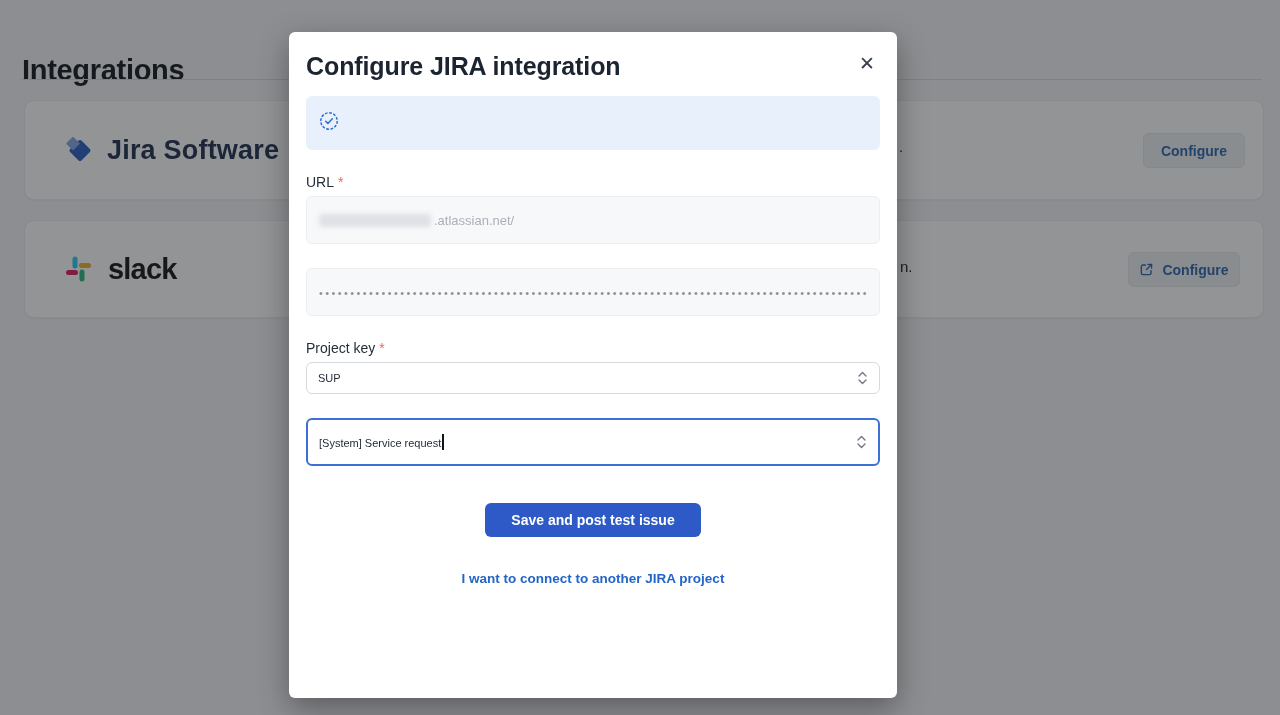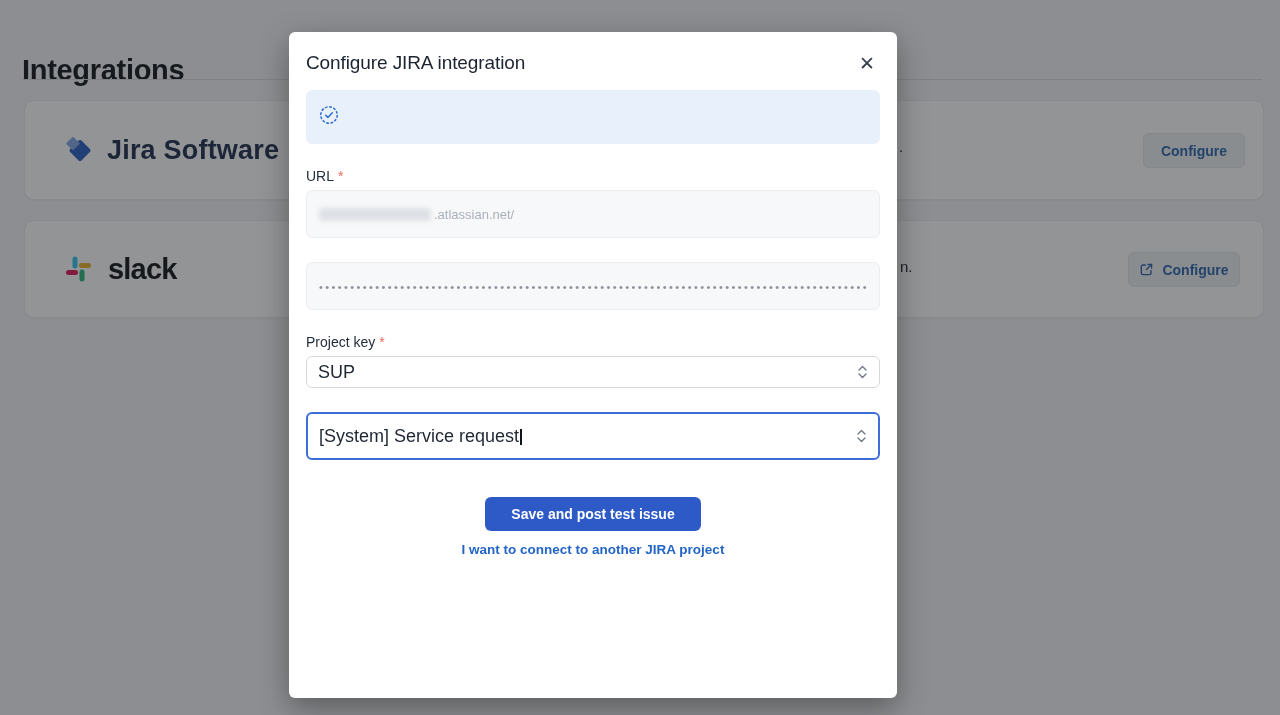--- a/index.html
+++ b/index.html
@@ -30,48 +30,48 @@
   .frag { position:absolute; font-size:15px; color:#20262e; }
   .frag-1 { left:899px; top:138px; }
   .frag-2 { left:900px; top:258px; }
 
   
   .scrim { position:absolute; inset:0; background:rgba(24,27,32,0.47); z-index:5; }
 
   
   .modal { position:absolute; left:289px; top:32px; width:608px; height:666px; background:#ffffff; border-radius:6px; box-shadow:0 10px 30px rgba(0,0,0,0.35); z-index:10; }
   .modal-header { padding:20px 18px 0 17px; display:flex; justify-content:space-between; align-items:flex-start; }
-  .modal-title { font-size:19px; font-weight:400; color:#1b2430; letter-spacing:-0.1px; }
+  .modal-title { font-size:25px; font-weight:700; color:#1b2430; letter-spacing:-0.1px; }
   .modal-close { font-size:19px; color:#39414d; line-height:1; cursor:pointer; padding:2px 4px; font-weight:400; }
 
   .banner { margin:15px 17px 0 17px; background:#e8f1fb; border-radius:6px; padding:13px 20px 14px 12px; display:flex; gap:13px; }
   .banner-icon { flex:0 0 22px; padding-top:1px; }
   .banner-title { font-size:14px; font-weight:700; color:#2368cc; }
   .banner-body { margin-top:7px; font-size:13.5px; color:#1e262f; line-height:1.45; max-width:502px; }
 
   .form { padding:0 17px; }
   .field { margin-top:24px; }
   .field label { display:block; font-size:14px; font-weight:500; color:#242e3a; margin-bottom:6px; }
   .req { color:#ec685c; margin-left:4px; font-weight:500; }
 
   .input { width:574px; height:48px; border-radius:6px; display:flex; align-items:center; padding:0 12px; font-size:13px; }
   .input.disabled { background:#f7f8f9; border:1px solid #eceef1; color:#a9b0ba; }
   .redact { display:inline-block; height:13px; border-radius:3px; background:#c9ced6; filter:blur(2.5px); opacity:0.55; margin-right:3px; }
   .redact.w-url { width:112px; }
   .redact.w-user { width:158px; }
   .muted-suffix { color:#a9b0ba; }
   .dots { color:#8b929c; font-size:11px; letter-spacing:2.4px; white-space:nowrap; overflow:hidden; padding-top:2px; width:100%; }
 
-  .select { width:574px; height:32px; background:#fff; border:1px solid #d6dade; border-radius:6px; display:flex; align-items:center; justify-content:space-between; padding:0 11px; font-size:18px; color:#1f2733; cursor:pointer; }
+  .select { width:574px; height:32px; background:#fff; border:1px solid #d6dade; border-radius:6px; display:flex; align-items:center; justify-content:space-between; padding:0 11px; font-size:11px; color:#1f2733; cursor:pointer; }
   .select.focused { border:2px solid #3e6fd6; height:48px; }
   .caret { display:inline-block; width:1.5px; height:16px; background:#10151b; margin-left:1px; vertical-align:-3px; }
 
   .actions { text-align:center; margin-top:37px; }
   .save-btn { display:inline-block; background:#2d5ac6; color:#ffffff; font-size:14px; font-weight:700; padding:9px 26px; border-radius:6px; border:none; cursor:pointer; font-family:"Liberation Sans", sans-serif; }
-  .alt-link { margin-top:11px; text-align:center; font-size:13.5px; font-weight:700; color:#2465c8; cursor:pointer; }
+  .alt-link { margin-top:34px; text-align:center; font-size:13.5px; font-weight:700; color:#2465c8; cursor:pointer; }
 </style>
 </head>
 <body>
 
 <div class="page">
   <h1 class="page-heading">Integrations</h1>
   <div class="heading-divider"></div>
 
   <div class="card card-jira">
     <div class="logo-row">

